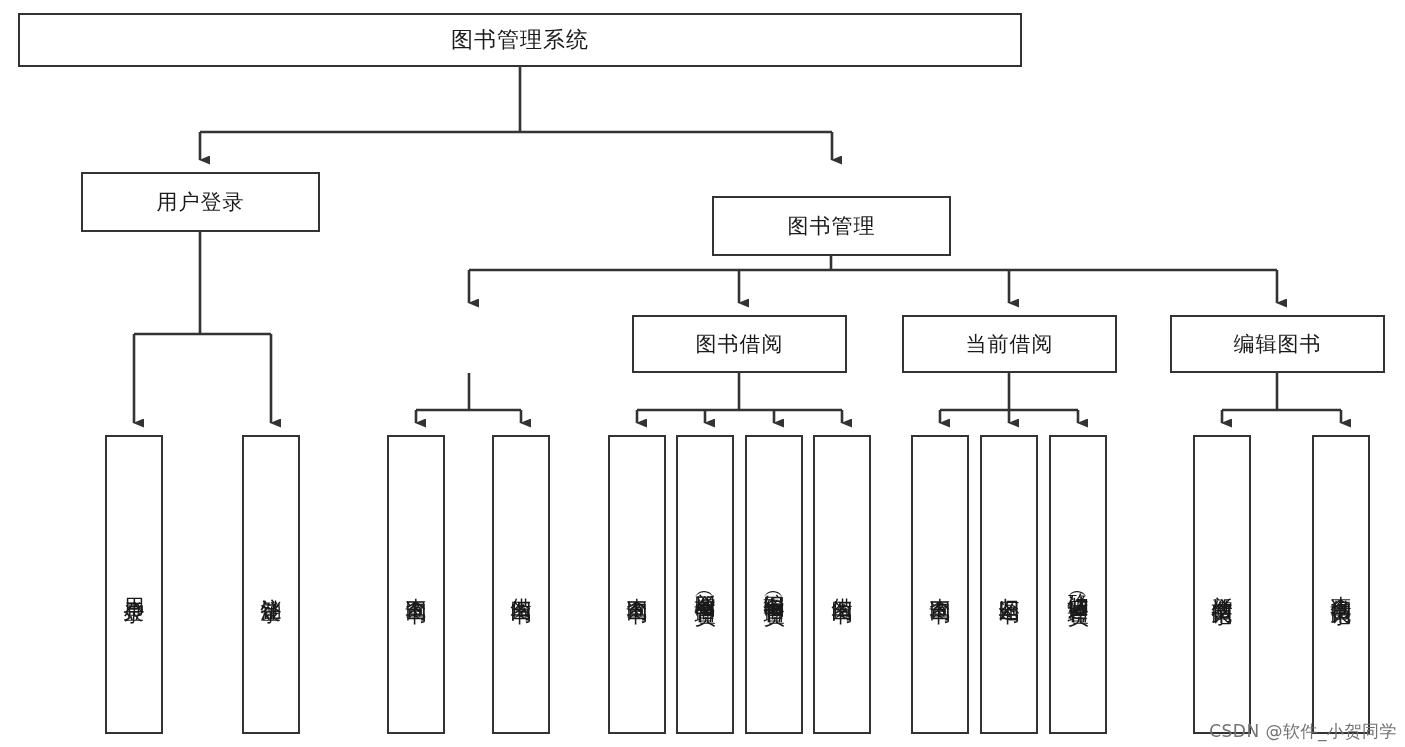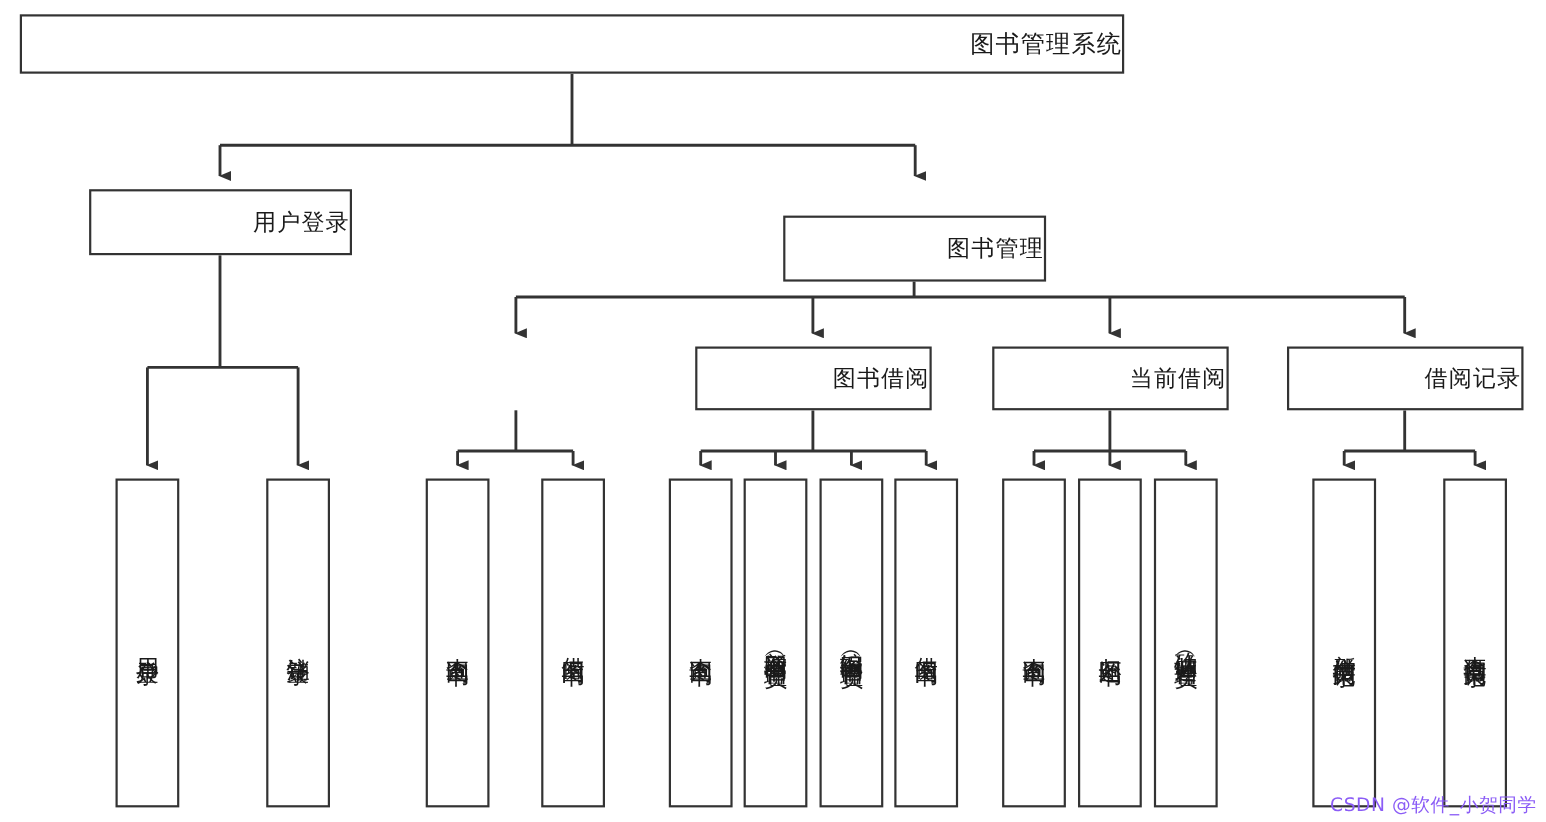--- a/index.html
+++ b/index.html
@@ -33,21 +33,20 @@
     border: 2px solid #333333;
     display: flex;
     align-items: center;
     justify-content: center;
     color: #1a1a1a;
   }
   .node.h {
     font-size: 21px;
     letter-spacing: 1px;
     white-space: nowrap;
-    justify-content: flex-end;
   }
   .node.root {
     font-size: 22px;
   }
   .node.v {
     writing-mode: vertical-rl;
     text-orientation: upright;
     font-size: 21px;
     letter-spacing: 2px;
     padding: 6px 0;
@@ -57,21 +56,21 @@
     writing-mode: vertical-rl;
     text-orientation: upright;
     display: block;
     text-align: center;
   }
   .watermark {
     position: absolute;
     right: 8px;
     bottom: 4px;
     font-size: 17px;
-    color: #8b5cf6;
+    color: #737373;
     letter-spacing: 0.5px;
     white-space: nowrap;
     font-family: "DejaVu Sans", "Liberation Sans", sans-serif;
   }
 </style>
 </head>
 <body>
 
 <div id="diagram-root">
 
@@ -140,21 +139,21 @@
 
   <div class="node h" style="left:902px; top:315px; width:215px; height:58px;">
     <span>当前借阅</span>
   </div>
 
   <div class="node h" style="left:632px; top:315px; width:215px; height:58px;">
     <span>图书借阅</span>
   </div>
 
   <div class="node h" style="left:1170px; top:315px; width:215px; height:58px;">
-    <span>借阅记录</span>
+    <span>编辑图书</span>
   </div>
 
   <div class="node v" style="left:105px; top:435px; width:58px; height:299px;">
     <span class="vtext">用户登录</span>
   </div>
 
   <div class="node v" style="left:242px; top:435px; width:58px; height:299px;">
     <span class="vtext">注销登录</span>
   </div>
 

